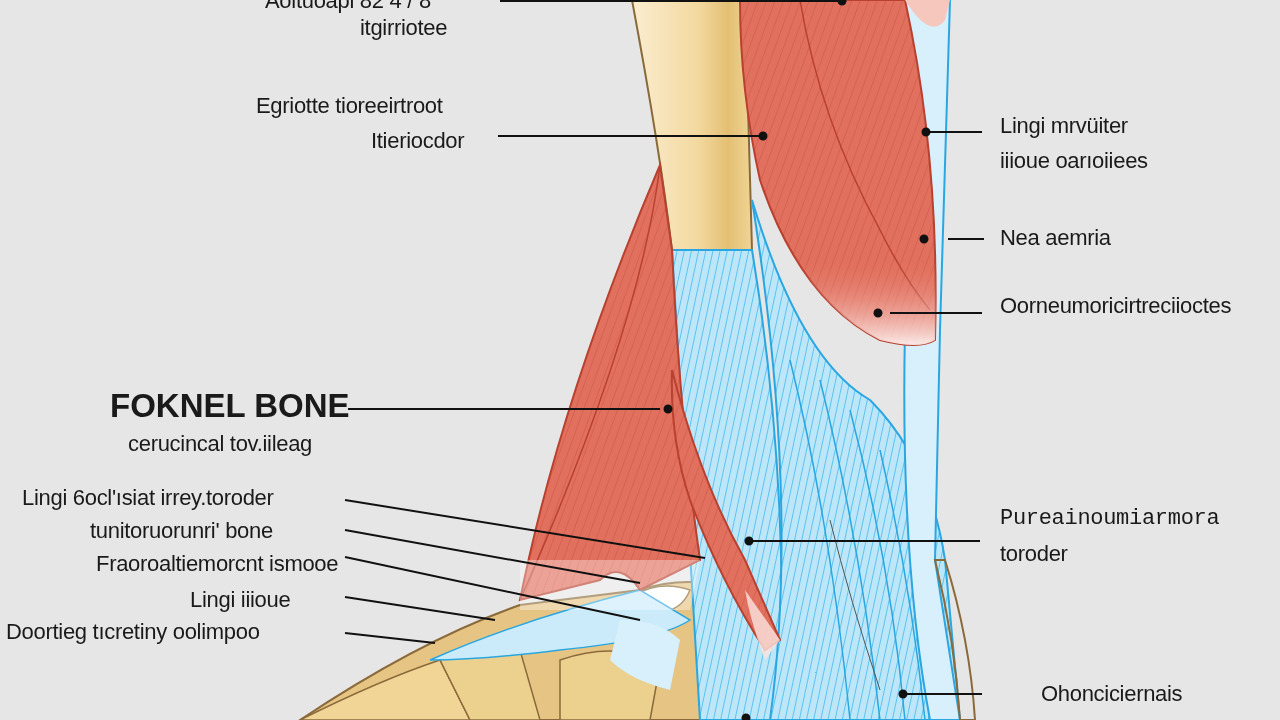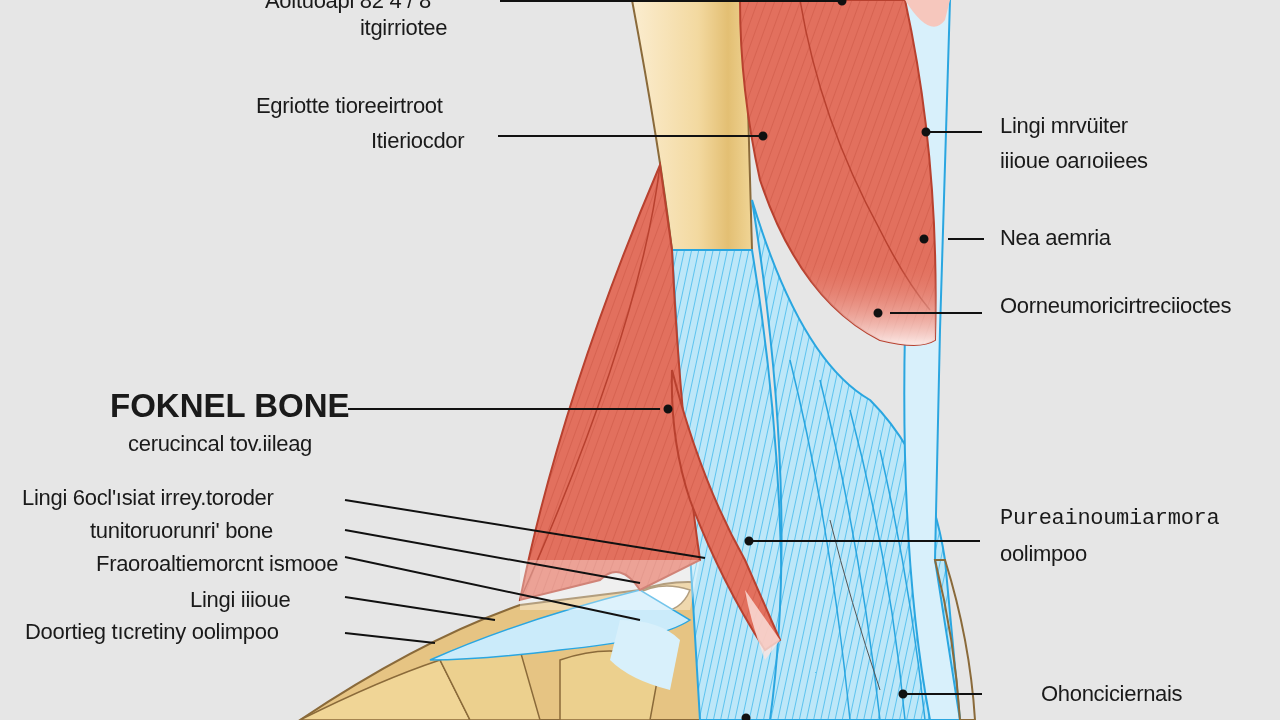--- a/index.html
+++ b/index.html
@@ -111,21 +111,21 @@
 <div class="lbl right" style="left:265px;top:-12px;">Aöltuöapi 82 4 / 8</div>
 <div class="lbl" style="left:360px;top:15px;text-align:center;">itgirriotee</div>
 <div class="lbl" style="left:256px;top:93px;">Egriotte tioreeirtroot</div>
 <div class="lbl" style="left:355px;top:128px;margin-left:16px;">Itieriocdor</div>
 <div class="lbl bold" style="left:110px;top:393px;">FOKNEL BONE</div>
 <div class="lbl" style="left:128px;top:431px;">cerucincal tov.iileag</div>
 <div class="lbl" style="left:22px;top:485px;">Lingi 6ocl'ısiat irrey.toroder</div>
 <div class="lbl" style="left:90px;top:518px;">tunitoruorunri' bone</div>
 <div class="lbl" style="left:56px;top:551px;margin-left:40px;">Fraoroaltiemorcnt ismooe</div>
 <div class="lbl" style="left:190px;top:587px;">Lingi iiioue</div>
-<div class="lbl" style="left:25px;top:619px;">Doortieg tıcretiny oolimpoo</div>
+<div class="lbl" style="left:6px;top:619px;">Doortieg tıcretiny oolimpoo</div>
 
 <div class="lbl" style="left:1000px;top:113px;">Lingi mrvüiter</div>
 <div class="lbl" style="left:1000px;top:148px;">iiioue oarıoiiees</div>
 <div class="lbl" style="left:1000px;top:225px;">Nea aemria</div>
 <div class="lbl" style="left:1000px;top:293px;">Oorneumoricirtreciioctes</div>
 <div class="lbl" style="left:1000px;top:506px;font-family:Liberation Mono, monospace;">Pureainoumiarmora</div>
-<div class="lbl" style="left:1000px;top:541px;">oolimpoo</div>
+<div class="lbl" style="left:1000px;top:541px;">toroder</div>
 <div class="lbl" style="left:1000px;top:681px;margin-left:41px;">Ohonciciernais</div>
 
 </body></html>

